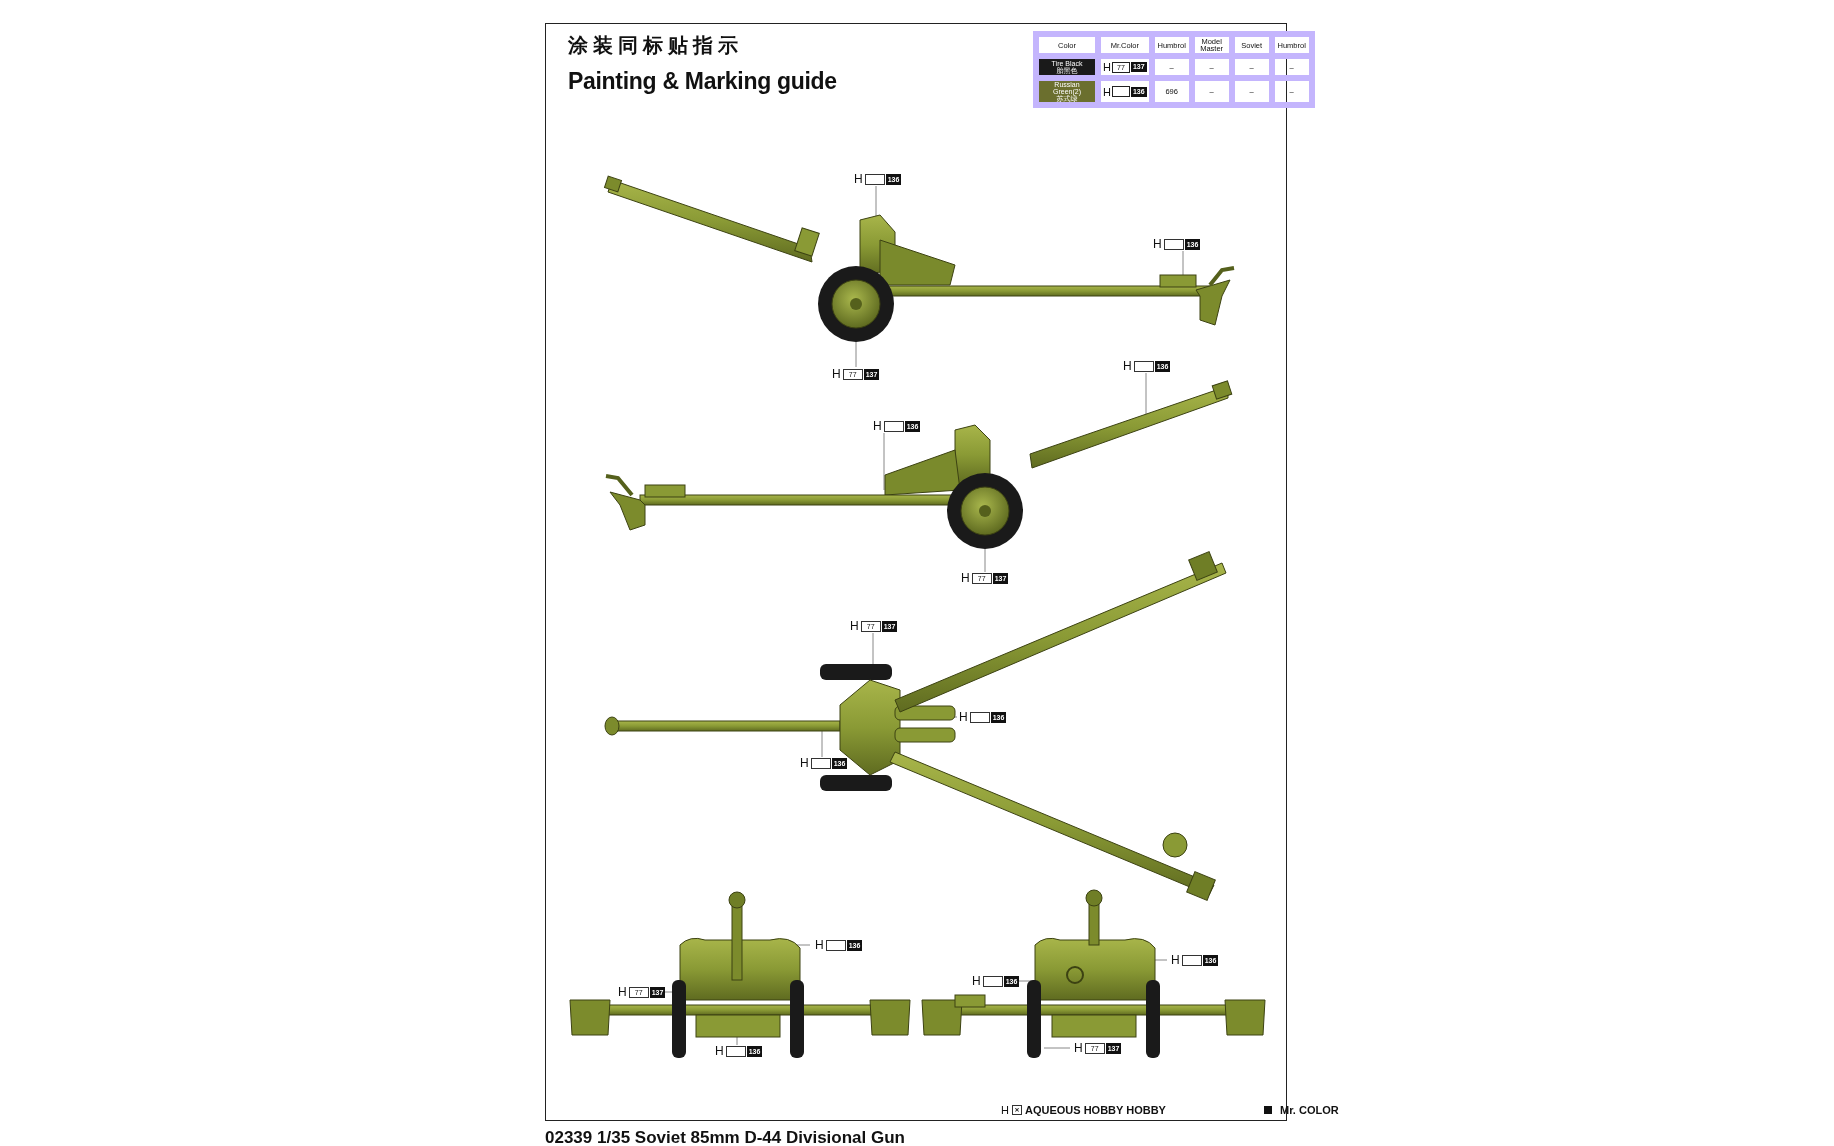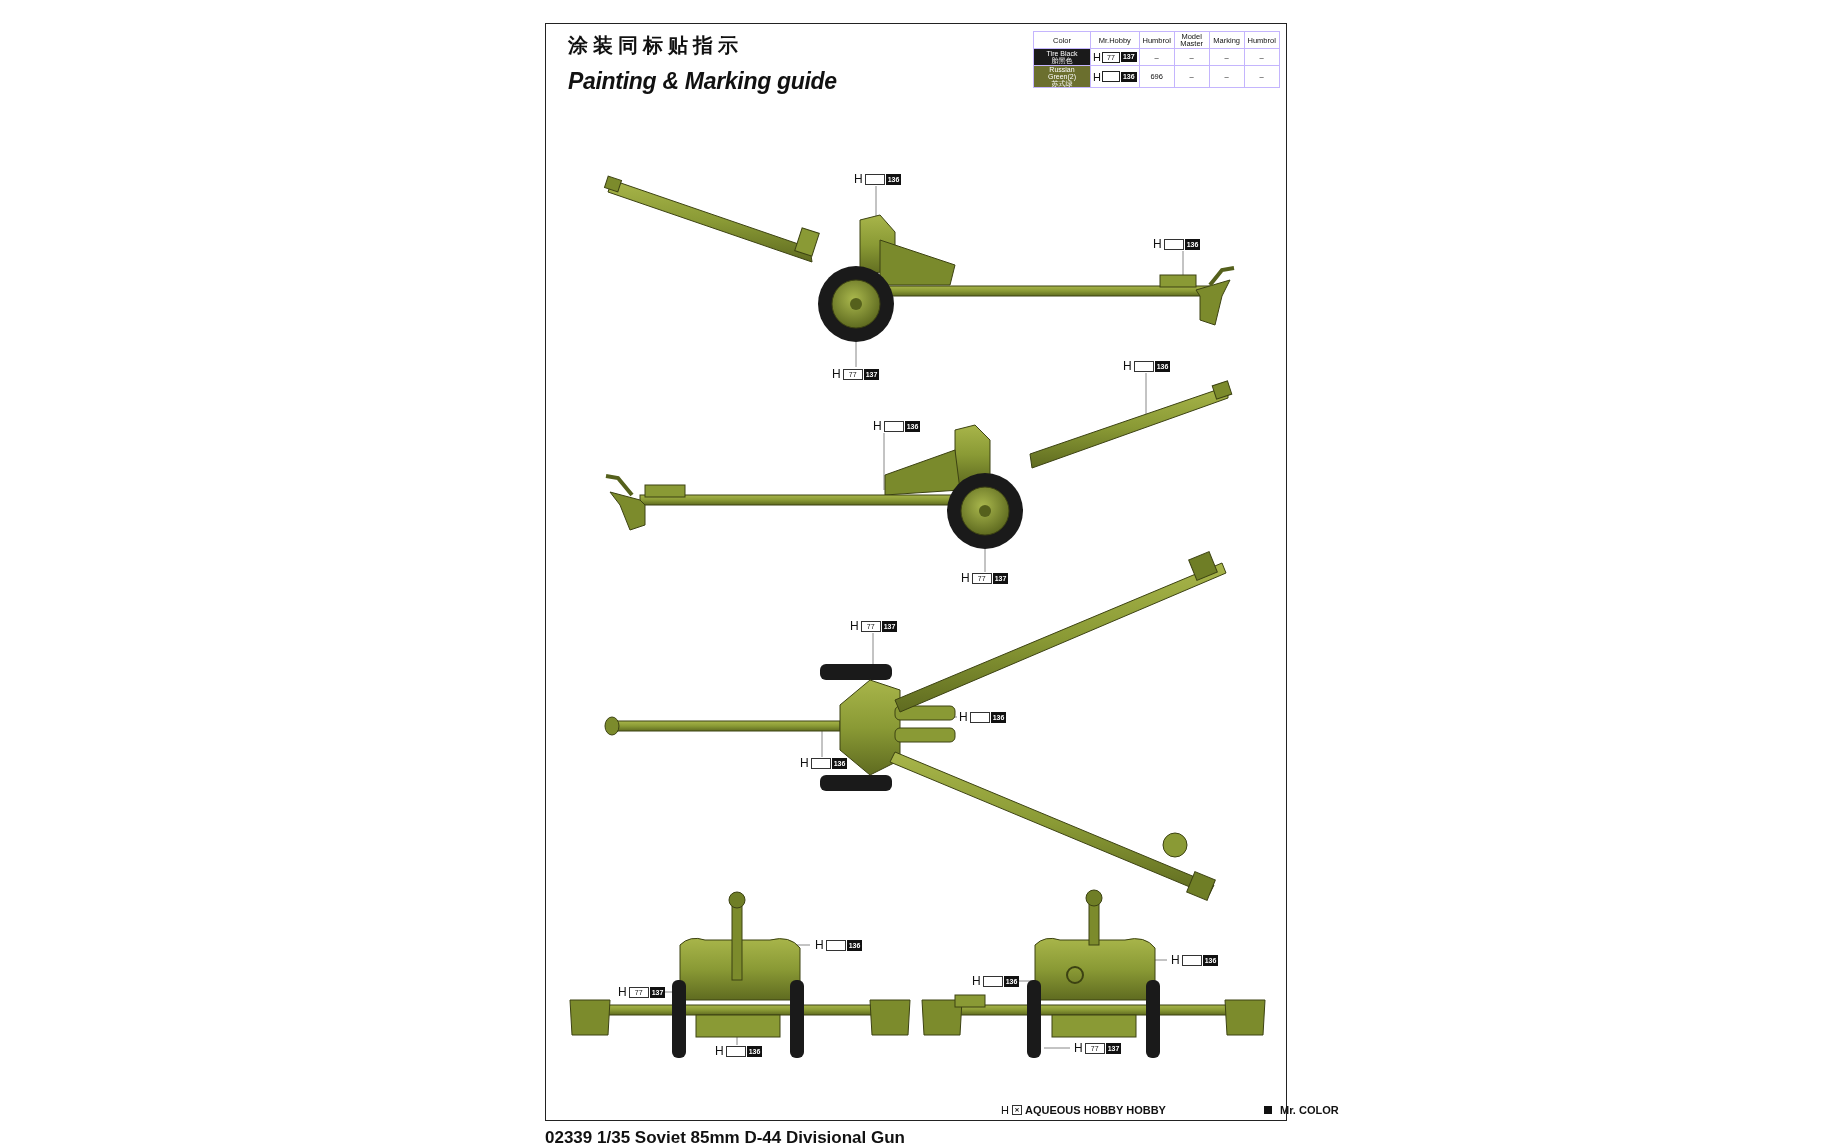--- a/index.html
+++ b/index.html
@@ -1,21 +1,21 @@
 <!DOCTYPE html>
 <html><head>
 <meta charset="utf-8">
 <style>
   html, body { margin:0; padding:0; background:#ffffff; }
   body { width:1834px; height:1146px; position:relative; overflow:hidden; font-family:"Liberation Sans", sans-serif; color:#111; }
   .frame { position:absolute; left:545px; top:23px; width:742px; height:1098px; border:1.5px solid #222; box-sizing:border-box; }
   .title-cn { position:absolute; left:568px; top:32px; font-size:20px; font-weight:bold; letter-spacing:5px; font-family:"DejaVu Sans", sans-serif; }
-  .title-en { position:absolute; left:568px; top:68px; font-size:23px; font-weight:bold; letter-spacing:-0.3px;font-style:italic; }
+  .title-en { position:absolute; left:568px; top:68px; font-size:23px; font-weight:bold; letter-spacing:-0.3px; }
   table.ctab { position:absolute; left:1033px; top:31px; border-collapse:collapse; font-size:7.5px; }
-  table.ctab td, table.ctab th { border:1px solid #c4b5fd; text-align:center; height:16px; padding:0 2px; font-weight:normal; }
+  table.ctab td, table.ctab th { border:6px solid #c4b5fd; text-align:center; height:16px; padding:0 2px; font-weight:normal; }
   table.ctab th { background:#fff; line-height:7px; }
   .cname { color:#fff; font-size:7px; line-height:7px; width:52px; }
   .chip { display:inline-flex; align-items:center; gap:1px; font-size:11px; }
   .chip .aq { display:inline-block; border:1px solid #222; min-width:16px; height:9px; font-size:7px; line-height:9px; text-align:center; background:#fff; }
   .chip .mr { display:inline-block; background:#111; color:#fff; font-size:7px; height:10px; line-height:10px; padding:0 2px; font-weight:bold; }
   .callout { position:absolute; display:flex; align-items:center; gap:1px; font-size:12px; white-space:nowrap; }
   .callout .h { font-size:12px; margin-right:1px; }
   .callout .aq { display:inline-block; border:1px solid #333; min-width:18px; height:9px; font-size:7px; line-height:9px; text-align:center; background:#fff; }
   .callout .mr { display:inline-block; background:#111; color:#fff; font-size:7px; height:11px; line-height:11px; padding:0 2px; font-weight:bold; }
   .footer { position:absolute; left:545px; top:1128px; font-size:17px; font-weight:bold; }
@@ -29,24 +29,24 @@
 
 <div class="frame"></div>
 
 <div class="title-cn">涂装同标贴指示</div>
 <div class="title-en">Painting &amp; Marking guide</div>
 
 <table class="ctab">
   <tbody>
       <tr>
     <th style="width:52px">Color</th>
-    <th style="width:38px">Mr.Hobby</th>
+    <th style="width:38px">Mr.Color</th>
     <th style="width:30px">Humbrol</th>
     <th style="width:30px">Model Master</th>
-    <th style="width:30px">Marking</th>
+    <th style="width:30px">Soviet</th>
     <th style="width:30px">Humbrol</th>
   </tr>
   <tr>
     <td class="cname" style="background:#1a1a1a">
       <div>Tire Black</div>
       <div>胎黑色</div>
     </td>
     <td><span class="chip">
             <span>H</span>
             <span class="aq">77</span>

